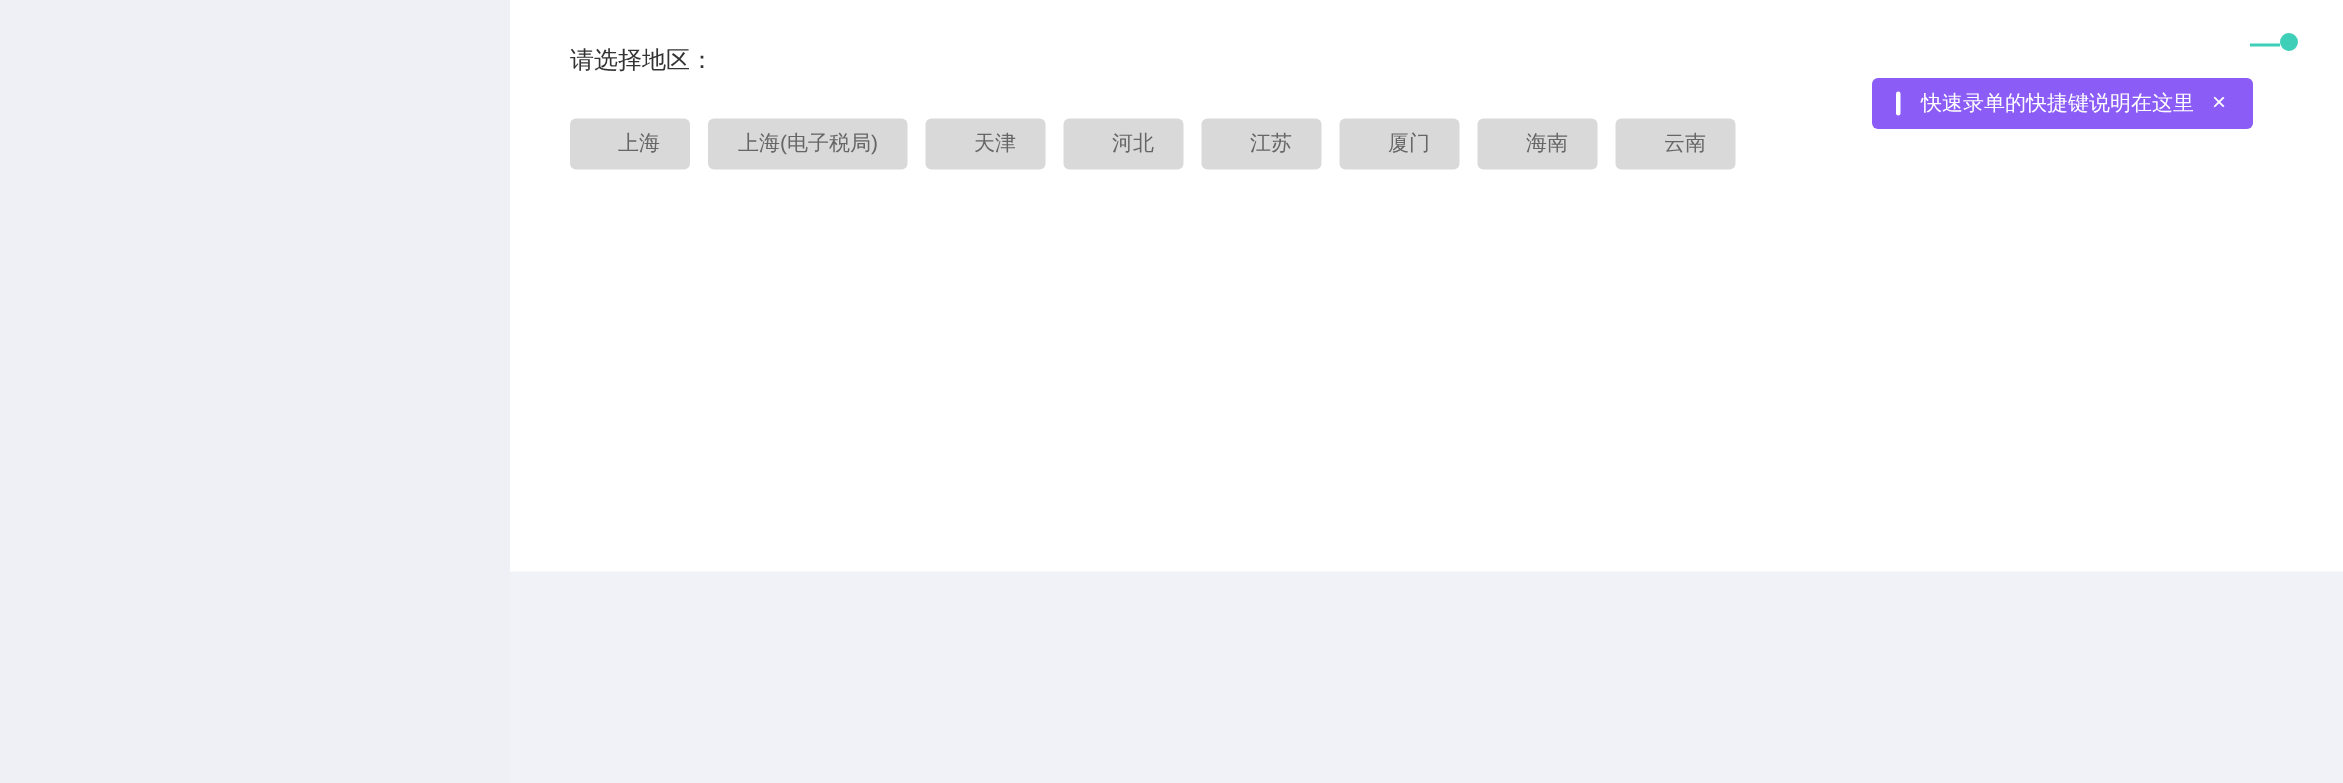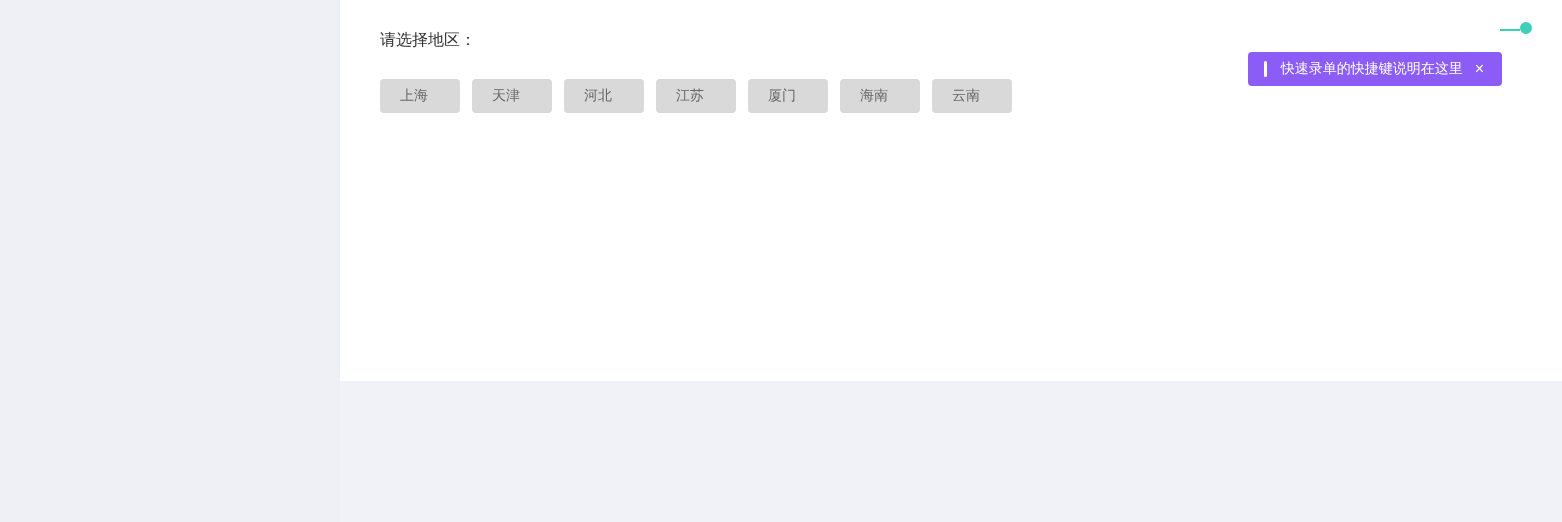--- a/index.html
+++ b/index.html
@@ -51,21 +51,21 @@
 
     .region-btn {
       background: #d9d9d9;
       color: #666;
       border: none;
       border-radius: 4px;
       padding: 8px 20px;
       font-size: 14px;
       cursor: pointer;
       min-width: 80px;
-      text-align: left;
+      text-align: right;
       font-family: Liberation Sans, sans-serif;
     }
 
     
     .tooltip-banner {
       position: absolute;
       top: 12px;
       right: 60px;
       background: #8b5cf6;
       color: #fff;
@@ -126,20 +126,21 @@
 </head>
 <body>
 
 <div class="sidebar"></div>
 
 <div class="main-content">
   <div class="page-title">请选择地区：</div>
   <div class="region-buttons">
 
   <button class="region-btn">上海</button>
+      <button class="region-btn">上海(电子税局)</button>
       <button class="region-btn">天津</button>
       <button class="region-btn">河北</button>
       <button class="region-btn">江苏</button>
       <button class="region-btn">厦门</button>
       <button class="region-btn">海南</button>
       <button class="region-btn">云南</button>
     </div>
 </div>
 
 <div class="tooltip-banner">

